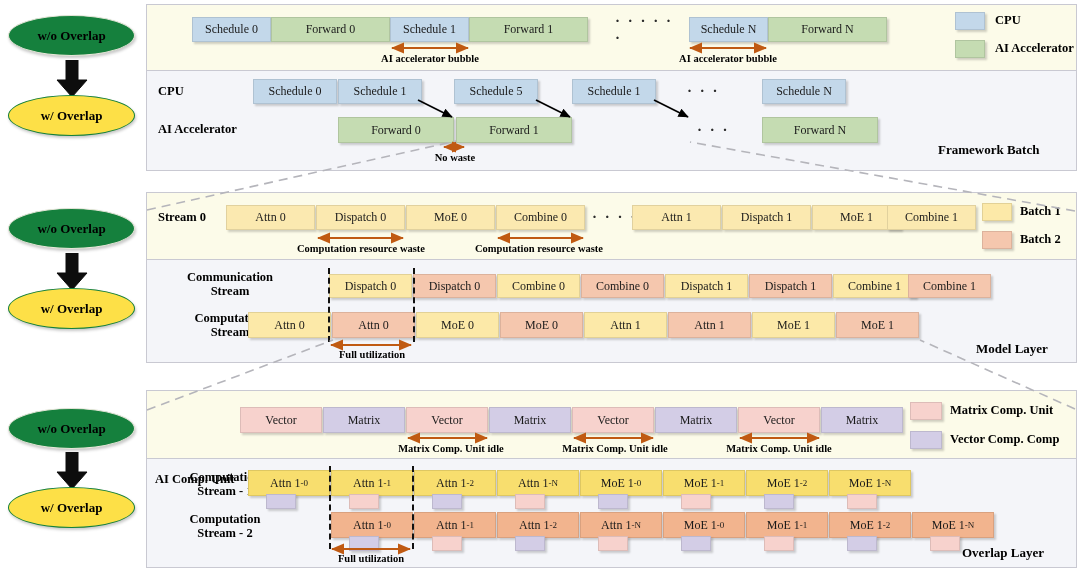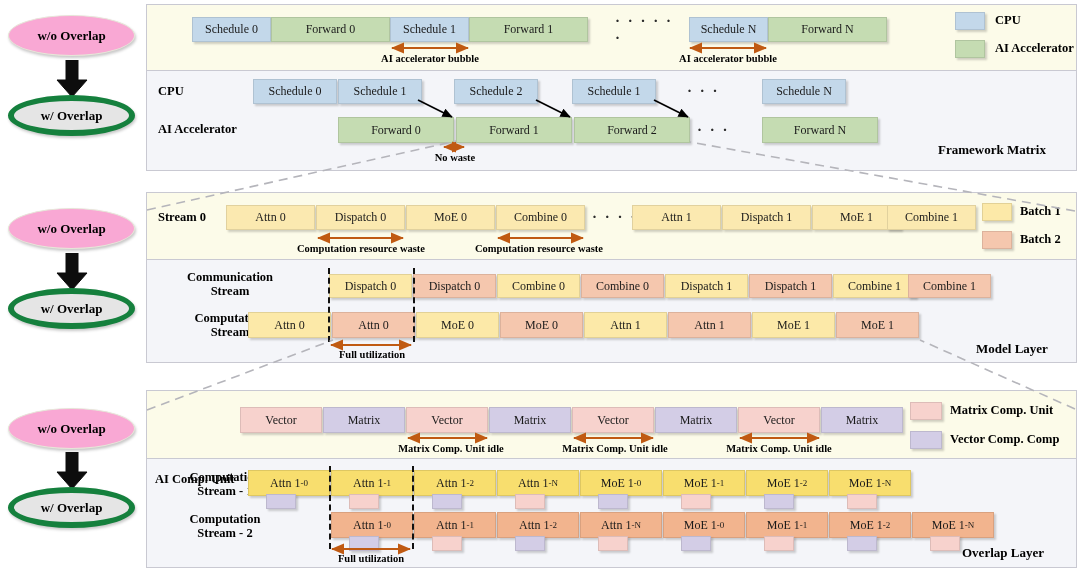--- a/index.html
+++ b/index.html
@@ -13,22 +13,22 @@
   }
   #stage { position:absolute; left:0; top:0; width:1081px; height:575px; }
 
   
   .ellipse {
     position:absolute; display:flex; align-items:center; justify-content:center;
     border-radius:50%;
     font-weight:bold; font-size:13px; color:#000;
     box-shadow:1px 2px 3px rgba(0,0,0,.22);
   }
-  .ell-wo { background:#f9a8d4; border:1px solid #e6e6d8; }
-  .ell-w  { background:#e5e5e5; border:6px solid #15803d; }
+  .ell-wo { background:#15803d; border:1px solid #e6e6d8; }
+  .ell-w  { background:#fde047; border:1px solid #15803d; }
 
   .downarrow { position:absolute; width:34px; height:38px; }
 
   
   .panel { position:absolute; border:1px solid #c9c9d2; }
   .band-top { position:absolute; background:#fcfbe9; }
   .band-div { position:absolute; background:#c9c9d2; height:1px; }
 
   .layer-label {
     position:absolute; font-weight:bold; font-size:13px; color:#000;
@@ -81,21 +81,21 @@
 </head>
 <body>
 
 <div id="stage">
 
   <div class="panel" style="left:146px; top:4px; width:931px; height:167px; background:#f4f5f9;">
   </div>
   <div class="band-top" style="left:147px; top:5px; width:929px; height:65px;"></div>
   <div class="band-div" style="left:147px; top:70px; width:929px;"></div>
 
-  <div class="layer-label" style="left:938px; top:142px;">Framework Matrix</div>
+  <div class="layer-label" style="left:938px; top:142px;">Framework Batch</div>
 
   <div class="ellipse ell-wo" style="left:8px; top:15px; width:127px; height:41px;">w/o Overlap</div>
   <div class="downarrow" style="left:55px; top:60px;">
     <svg viewBox="0 0 34 38" width="34" height="38">
       <polygon points="11,0 23,0 23,20 32,20 17,37 2,20 11,20" fill="#0d0d0d" stroke="#0d0d0d" stroke-width="1"></polygon>
     </svg>
   </div>
   <div class="ellipse ell-w" style="left:8px; top:95px; width:127px; height:41px;">w/ Overlap</div>
 
   <div class="blk c-cpu" style="left:192px; top:17px; width:79px; height:25px;">Schedule 0</div>
@@ -112,28 +112,27 @@
   <div class="legend-box" style="left:955px; top:12px; width:30px; height:18px; background:#c3d8ea;"></div>
   <div class="legend-txt" style="left:995px; top:13px;">CPU</div>
   <div class="legend-box" style="left:955px; top:40px; width:30px; height:18px; background:#c5dcb2;"></div>
   <div class="legend-txt" style="left:995px; top:41px;">AI Accelerator</div>
 
   <div class="rowlabel" style="left:158px; top:80px; width:100px; height:22px;">CPU</div>
   <div class="rowlabel" style="left:158px; top:118px; width:110px; height:22px;">AI Accelerator</div>
 
   <div class="blk c-cpu" style="left:253px; top:79px; width:84px; height:25px;">Schedule 0</div>
   <div class="blk c-cpu" style="left:338px; top:79px; width:84px; height:25px;">Schedule 1</div>
-  <div class="blk c-cpu" style="left:454px; top:79px; width:84px; height:25px;">Schedule 2</div>
+  <div class="blk c-cpu" style="left:454px; top:79px; width:84px; height:25px;">Schedule 5</div>
   <div class="blk c-cpu" style="left:572px; top:79px; width:84px; height:25px;">Schedule 1</div>
   <div class="dots" style="left:687px; top:79px; width:44px; height:25px;">· · ·</div>
   <div class="blk c-cpu" style="left:762px; top:79px; width:84px; height:25px;">Schedule N</div>
 
   <div class="blk c-acc" style="left:338px; top:117px; width:116px; height:26px;">Forward 0</div>
   <div class="blk c-acc" style="left:456px; top:117px; width:116px; height:26px;">Forward 1</div>
-  <div class="blk c-acc" style="left:574px; top:117px; width:116px; height:26px;">Forward 2</div>
   <div class="dots" style="left:697px; top:117px; width:44px; height:26px;">· · ·</div>
   <div class="blk c-acc" style="left:762px; top:117px; width:116px; height:26px;">Forward N</div>
 
   <div class="cap" style="left:409px; top:152px; width:92px;">No waste</div>
 
   <div class="panel" style="left:146px; top:192px; width:931px; height:171px; background:#f4f5f9;"></div>
   <div class="band-top" style="left:147px; top:193px; width:929px; height:66px;"></div>
   <div class="band-div" style="left:147px; top:259px; width:929px;"></div>
 
   <div class="layer-label" style="left:976px; top:341px;text-align:center;">Model Layer</div>

